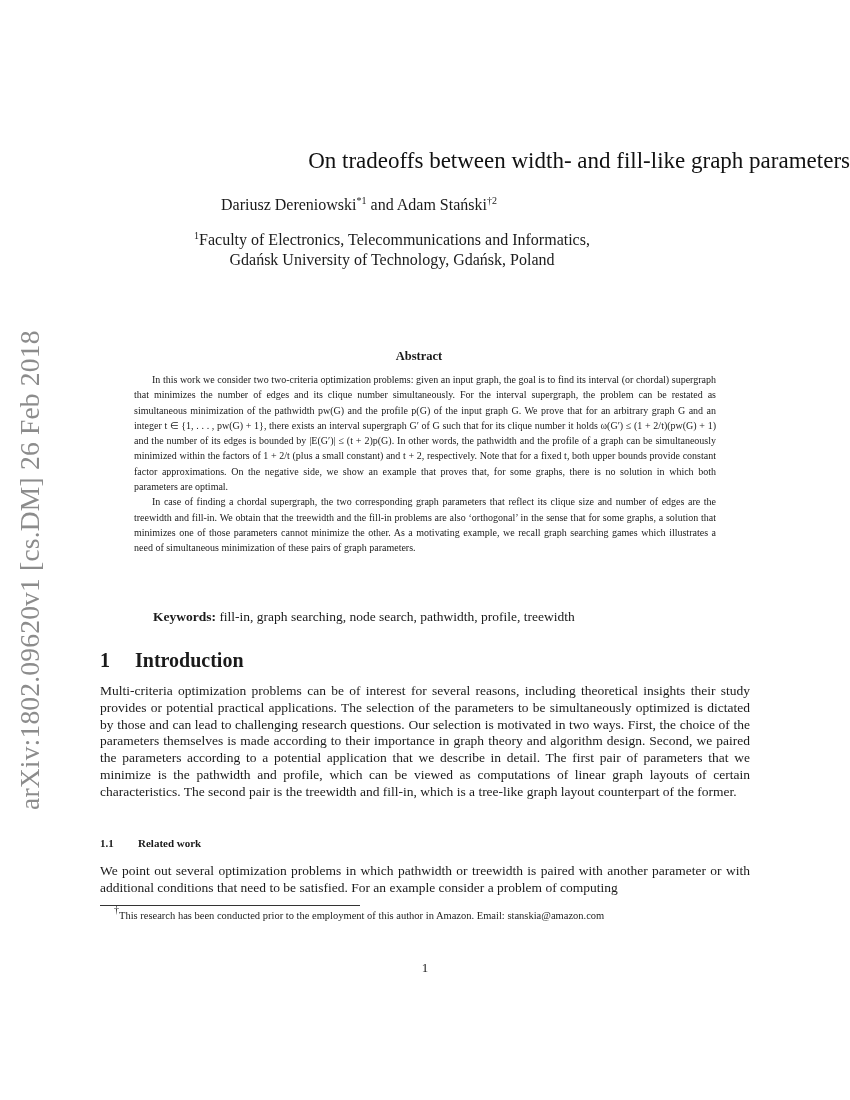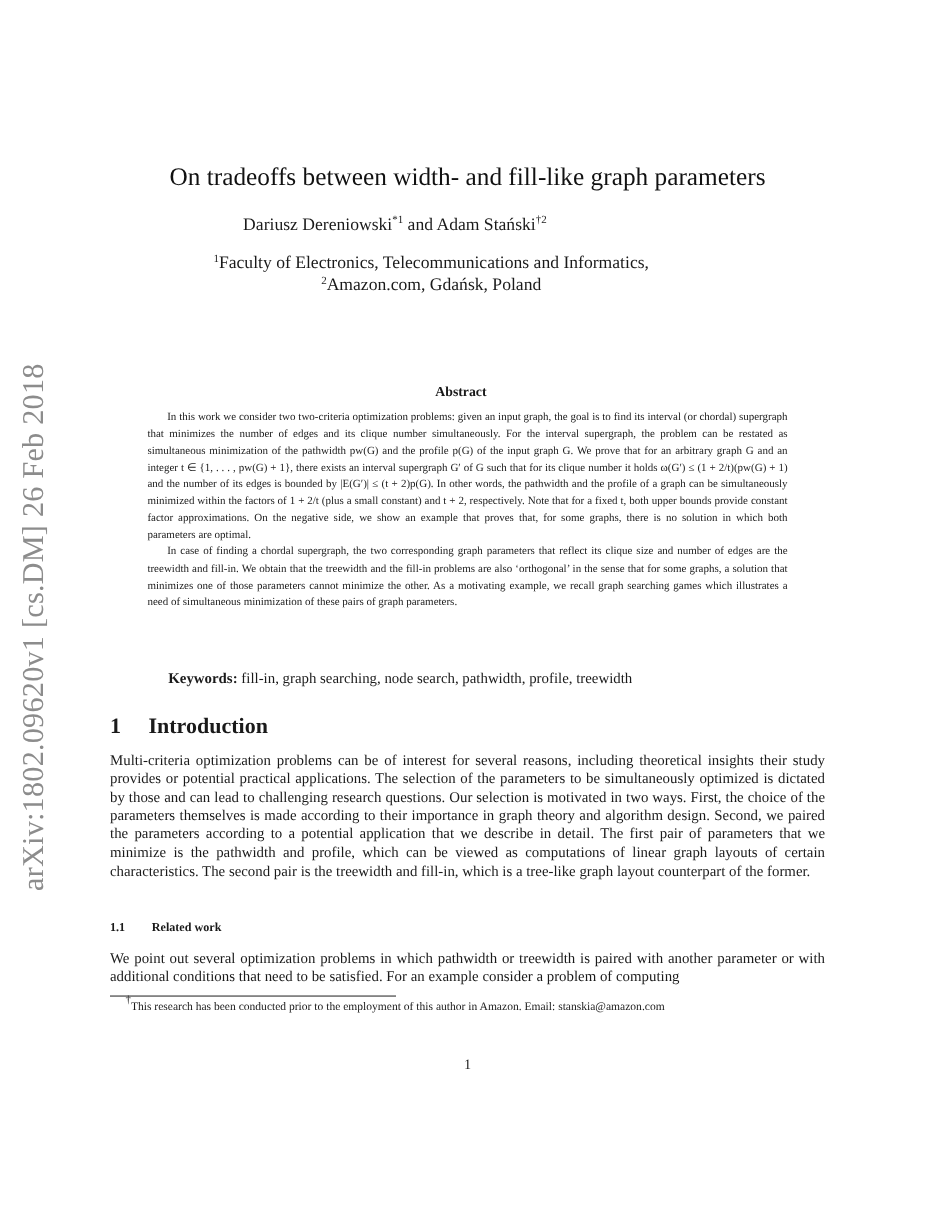--- a/index.html
+++ b/index.html
@@ -1,20 +1,20 @@
 <!DOCTYPE html>
 <html><head>
 <meta charset="utf-8">
 <style>
   html, body { margin:0; padding:0; background:#ffffff; }
   body { width:850px; height:1100px; position:relative; overflow:hidden;
          font-family:"DejaVu Serif", "Liberation Serif", serif; color:#1a1a1a; }
   .arxiv { position:absolute; left:14px; top:810px; transform-origin:0 0; transform:rotate(-90deg);
            font-family:"Liberation Serif", serif; font-size:27.5px; color:#8c8c8c; white-space:nowrap; letter-spacing:0.2px; }
-  .title { position:absolute; left:0; top:148px; width:850px; text-align:center;
+  .title { position:absolute; left:0; top:148px; width:850px; text-align:right;
            font-family:"Liberation Serif", serif; font-size:23px; color:#111; }
   .authors { position:absolute; left:0; top:196px; width:718px; text-align:center;
              font-family:"Liberation Serif", serif; font-size:16px; }
   .affil { position:absolute; left:0; top:230px; width:784px; text-align:center;
            font-family:"Liberation Serif", serif; font-size:16px; line-height:20px; }
   sup { font-size:10px; vertical-align:6px; line-height:0; }
   .abs-h { position:absolute; left:0; top:349px; width:838px; text-align:center;
            font-family:"Liberation Serif", serif; font-weight:bold; font-size:12.5px; }
   .abs { position:absolute; left:134px; width:582px; top:372px;
          font-family:"Liberation Serif", serif; font-size:10px; line-height:15.3px; text-align:justify; }
@@ -42,21 +42,21 @@
 <div class="arxiv">arXiv:1802.09620v1  [cs.DM]  26 Feb 2018</div>
 
 <div class="title">On tradeoffs between width- and fill-like graph parameters</div>
 
 <div class="authors">
   <span>Dariusz Dereniowski</span><sup>*1</sup><span> and </span><span>Adam Stański</span><sup>†2</sup>
 </div>
 
 <div class="affil">
   <div><sup>1</sup><span>Faculty of Electronics, Telecommunications and Informatics,</span></div>
-  <div><sup>2</sup><span>Amazon.com, Gdańsk, Poland</span></div>
+  <div>Gdańsk University of Technology, Gdańsk, Poland</div>
 </div>
 
 <div class="abs-h">Abstract</div>
 <div class="abs">
   <p>In this work we consider two two-criteria optimization problems: given an input graph, the goal is to find its interval (or chordal) supergraph that minimizes the number of edges and its clique number simultaneously. For the interval supergraph, the problem can be restated as simultaneous minimization of the pathwidth pw(G) and the profile p(G) of the input graph G. We prove that for an arbitrary graph G and an integer t ∈ {1, . . . , pw(G) + 1}, there exists an interval supergraph G′ of G such that for its clique number it holds ω(G′) ≤ (1 + 2/t)(pw(G) + 1) and the number of its edges is bounded by |E(G′)| ≤ (t + 2)p(G). In other words, the pathwidth and the profile of a graph can be simultaneously minimized within the factors of 1 + 2/t (plus a small constant) and t + 2, respectively. Note that for a fixed t, both upper bounds provide constant factor approximations. On the negative side, we show an example that proves that, for some graphs, there is no solution in which both parameters are optimal.</p>
   <p>In case of finding a chordal supergraph, the two corresponding graph parameters that reflect its clique size and number of edges are the treewidth and fill-in. We obtain that the treewidth and the fill-in problems are also ‘orthogonal’ in the sense that for some graphs, a solution that minimizes one of those parameters cannot minimize the other. As a motivating example, we recall graph searching games which illustrates a need of simultaneous minimization of these pairs of graph parameters.</p>
 </div>
 
 <div class="kw">
   <b>Keywords:</b>

